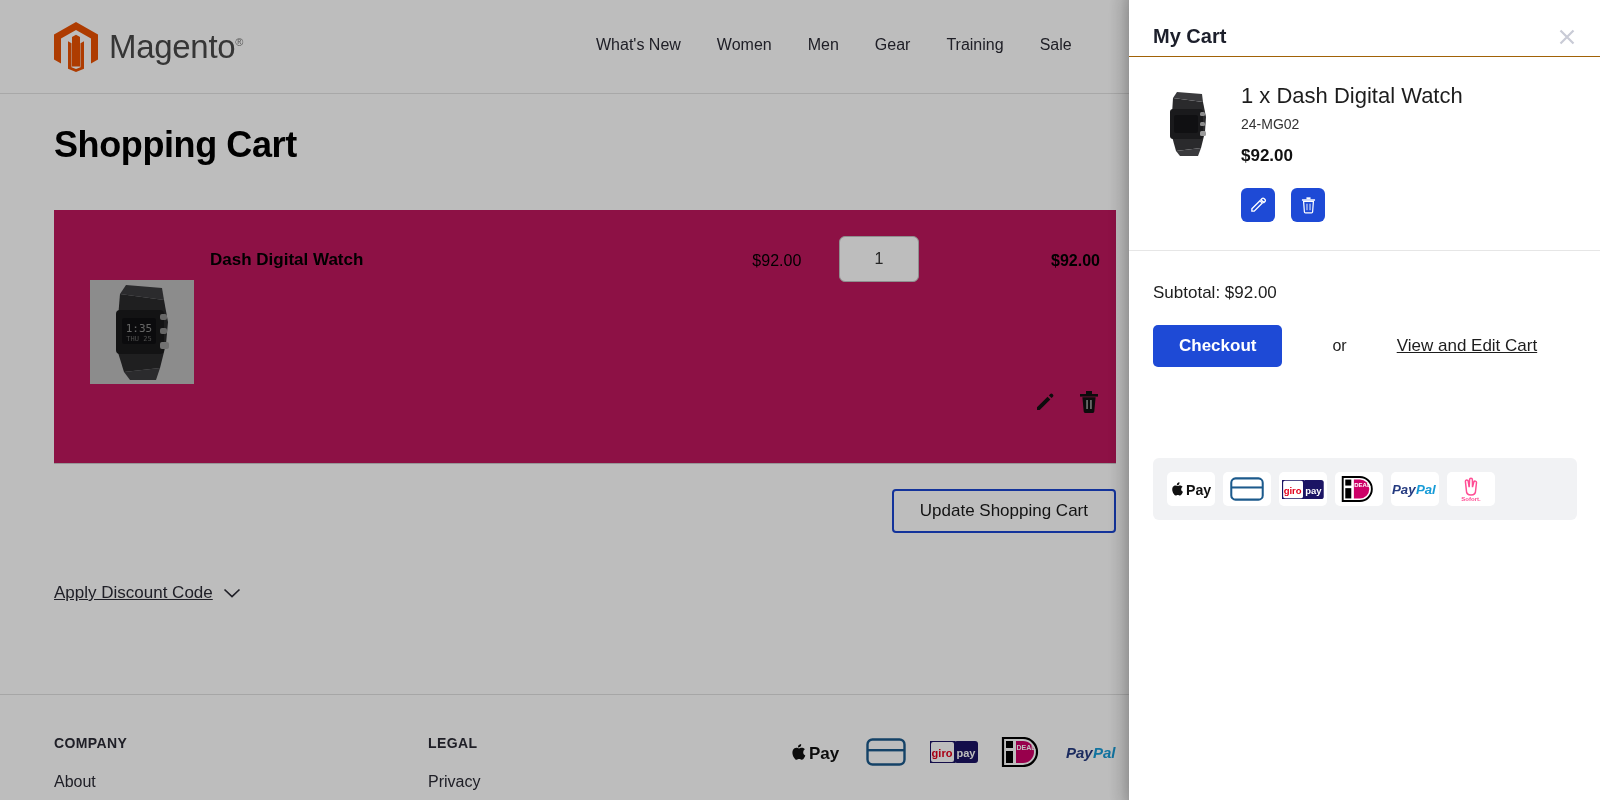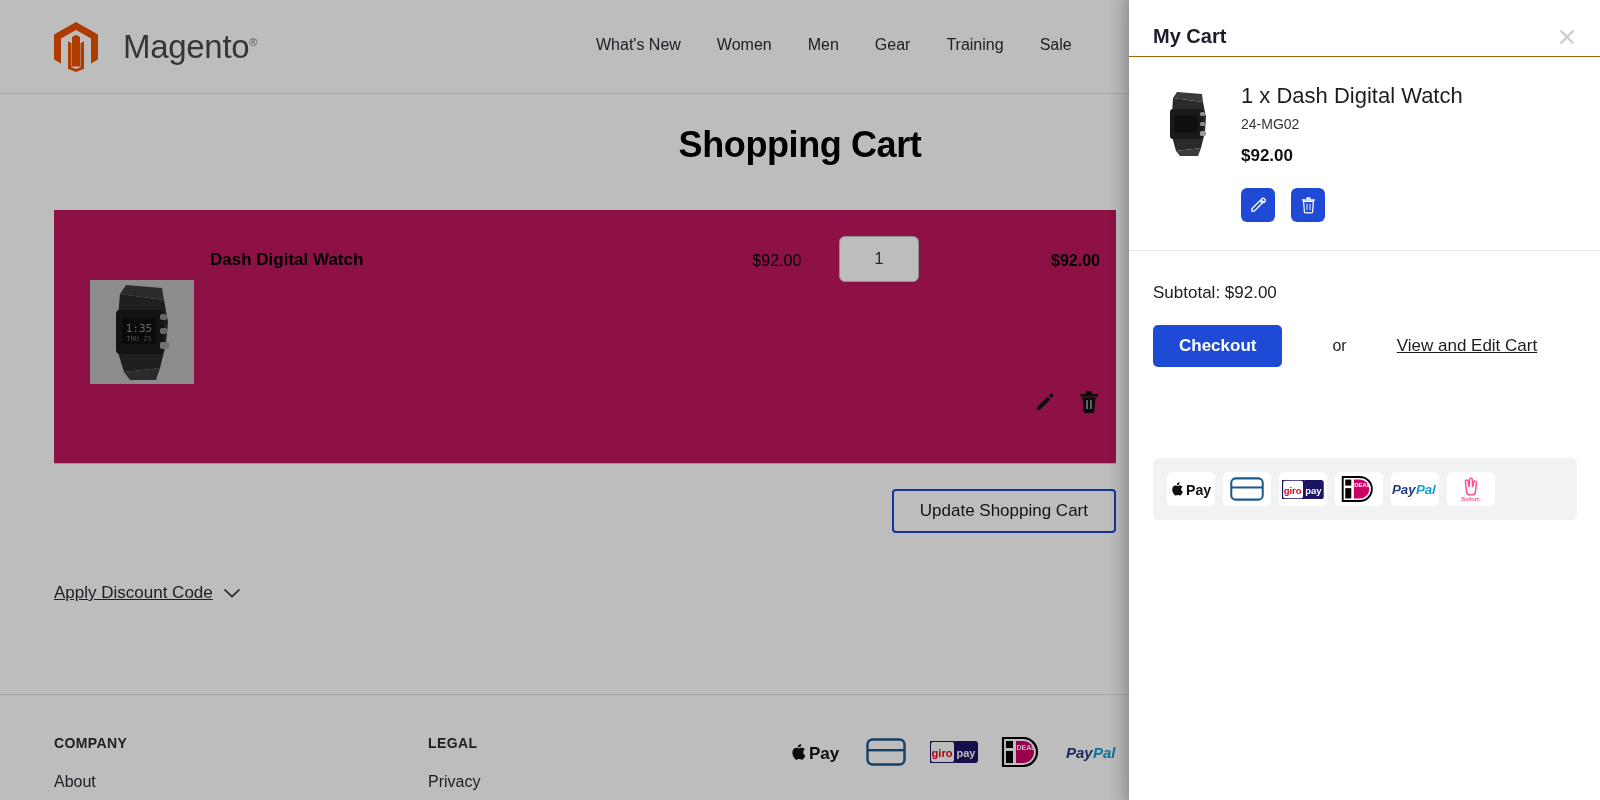--- a/index.html
+++ b/index.html
@@ -37,21 +37,21 @@
   
   .site-header {
     position: relative;
     height: 94px;
     background: #ffffff;
     border-bottom: 1px solid #e3e3e3;
   }
   .logo-wrap {
     position: absolute;
     left: 54px; top: 22px;
-    display: flex; align-items: center; gap: 25px;
+    display: flex; align-items: center; gap: 11px;
   }
   .logo-mark { width: 44px; height: 50px; display: block; }
   .logo-text {
     font-size: 33px;
     color: #4a4a4a;
     font-weight: 400;
     letter-spacing: -0.3px;
     position: relative;
   }
   .logo-reg {
@@ -78,21 +78,20 @@
     padding: 0 54px;
     background: #ffffff;
     min-height: 560px;
   }
   .page-title {
     font-size: 36px;
     font-weight: bold;
     color: #000;
     padding-top: 30px;
     letter-spacing: -0.4px;
-    text-align: center;
   }
 
   .cart-table {
     margin-top: 44px;
     width: 1062px;
   }
   .cart-head {
     display: flex;
     align-items: flex-end;
     padding: 0 16px 12px 16px;

